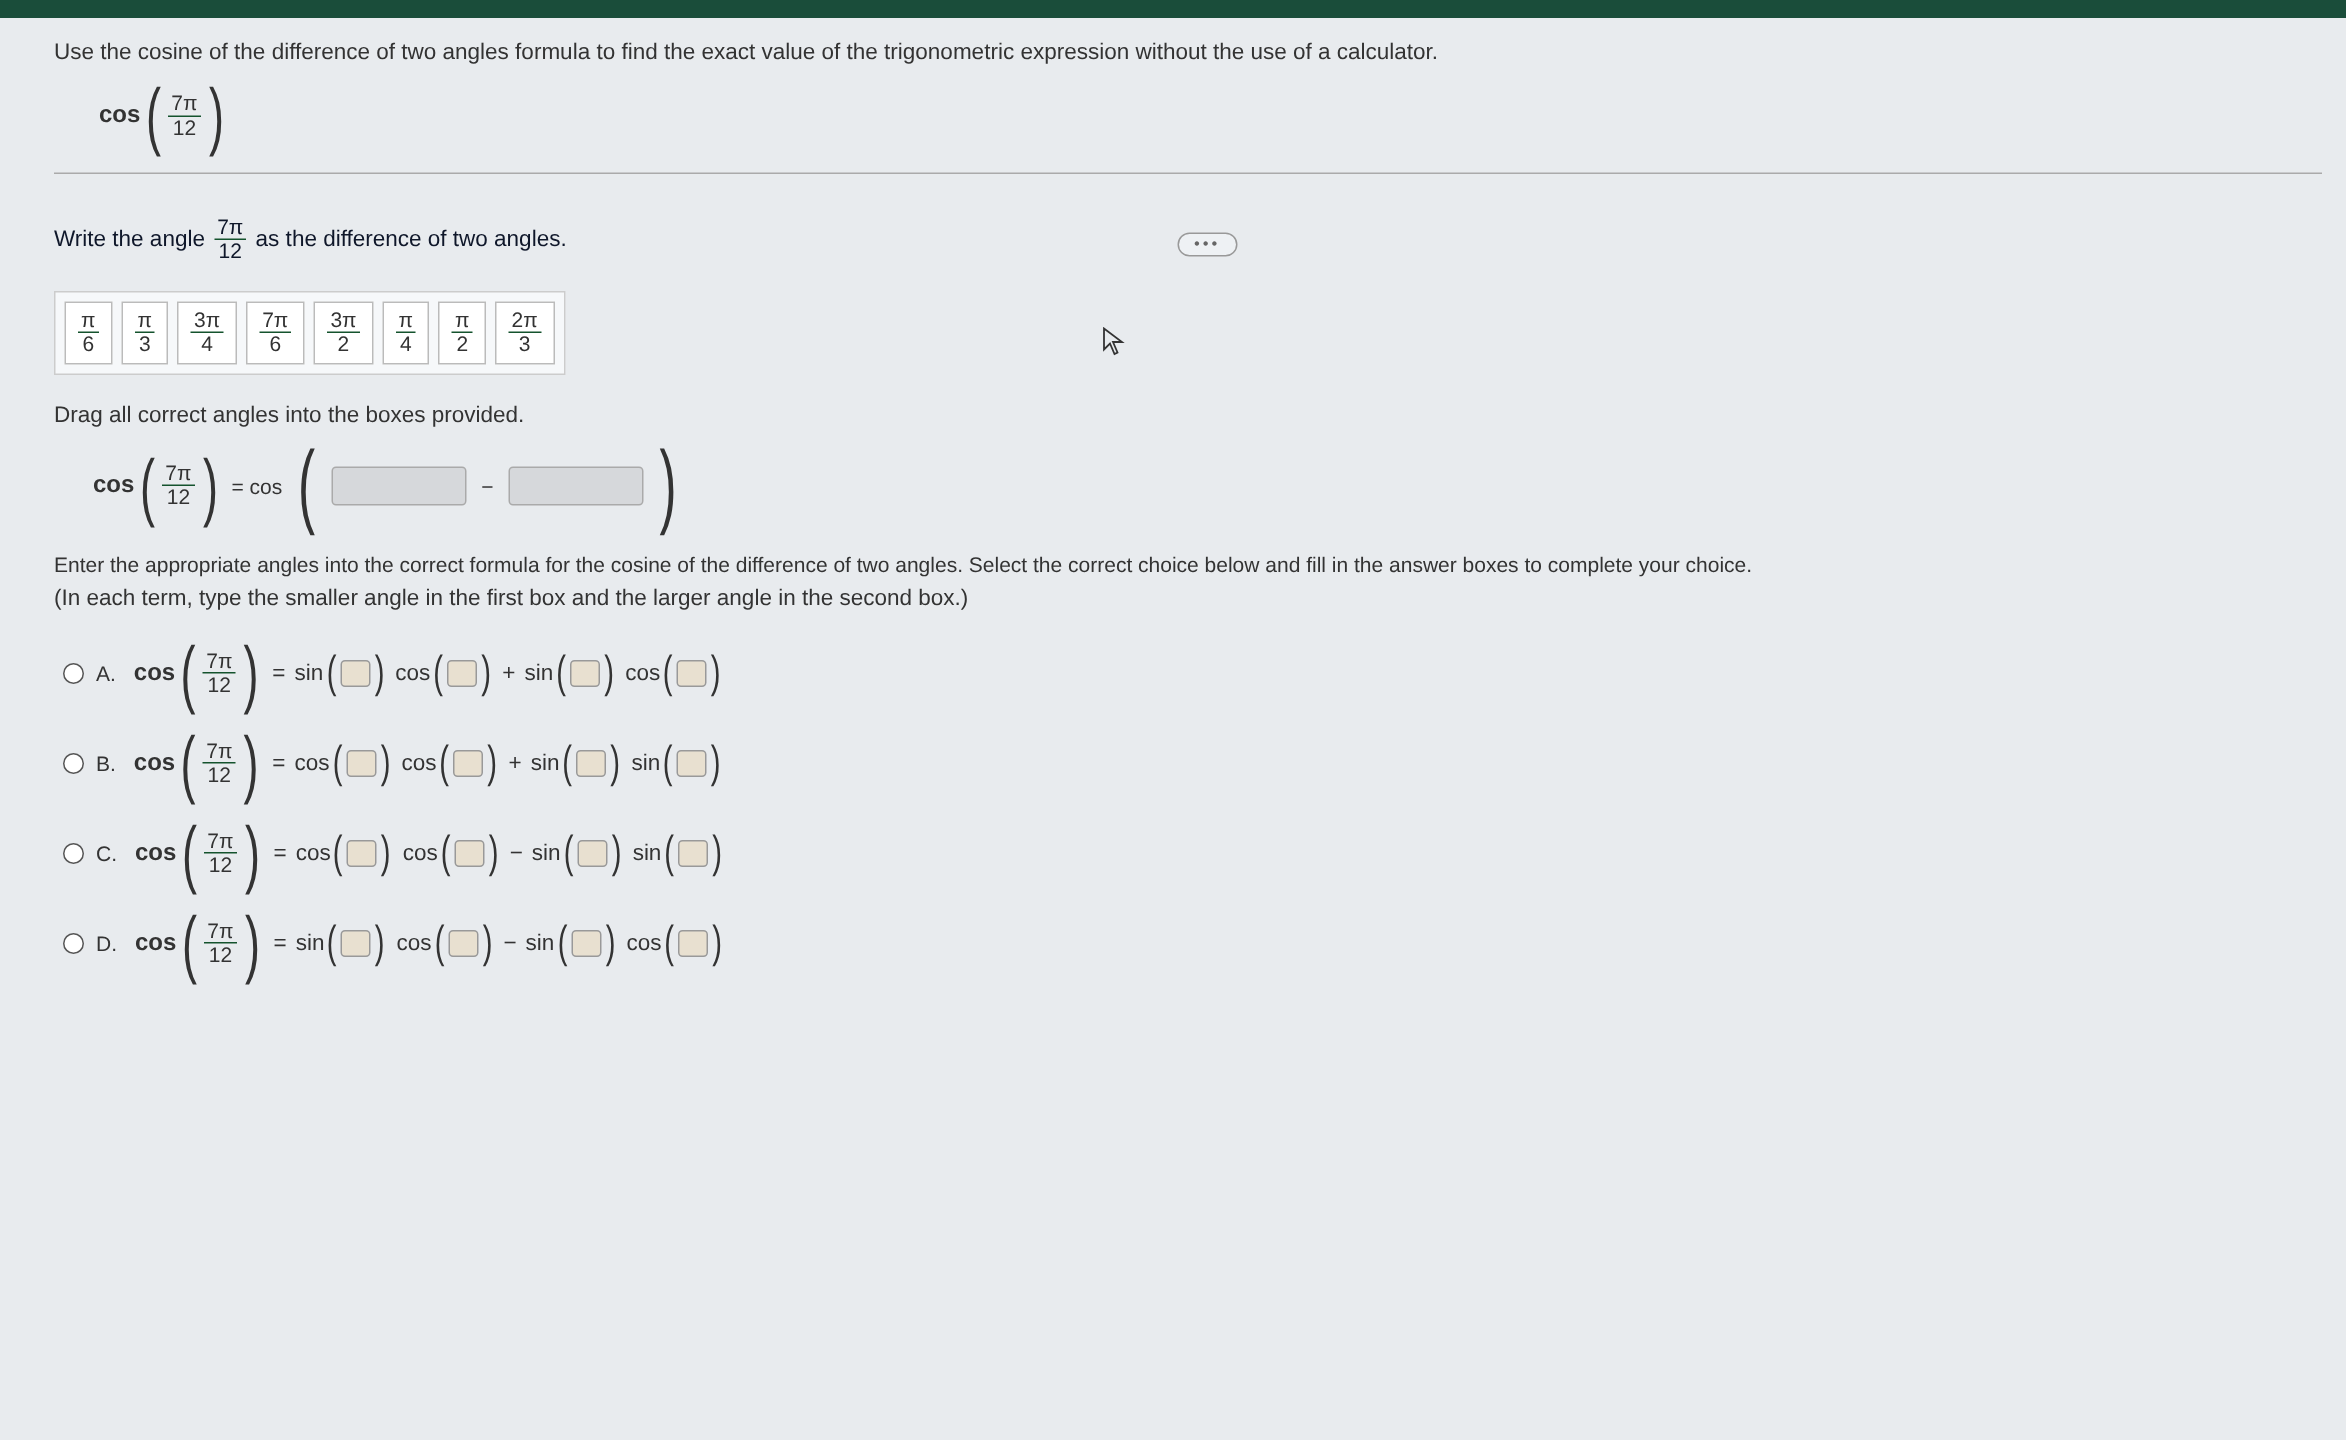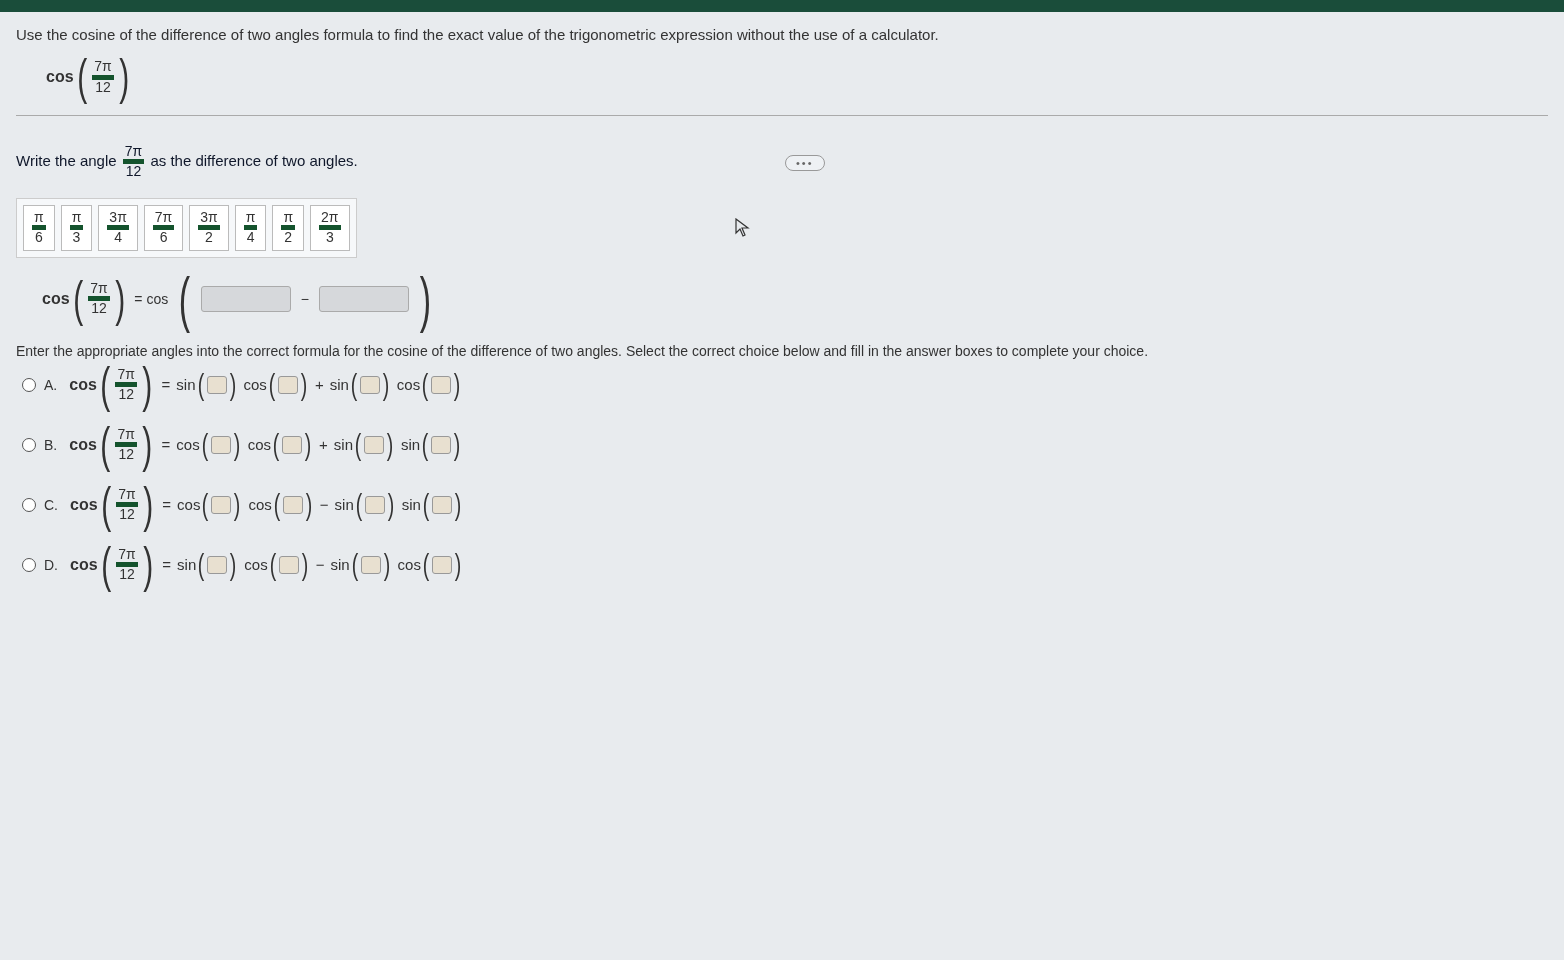--- a/index.html
+++ b/index.html
@@ -14,20 +14,21 @@
     position: relative;
   }
   .topbar {
     background: #1a4d3a;
     color: #fff;
     height: 12px;
     width: 100%;
   }
   .content {
     padding: 14px 16px;
+    margin-left: 20px;
   }
   .prompt { color: #333; font-size: 15px; margin-bottom: 14px; }
   .expr-row { display:flex; align-items:center; margin: 8px 0 18px 30px; }
   .fn { font-weight: bold; font-size: 16px; }
   .paren-big {
     font-size: 50px;
     font-weight: 300;
     line-height: 0.8;
     display:inline-block;
     transform: scaleX(0.6);
@@ -35,21 +36,21 @@
   }
   .frac {
     display:inline-flex;
     flex-direction:column;
     align-items:center;
     font-size:14px;
     line-height:1.1;
     margin:0 2px;
     vertical-align:middle;
   }
-  .frac .num { border-bottom:5px solid #14532d; padding:0 2px; display:block; }
+  .frac .num { border-bottom:1px solid #14532d; padding:0 2px; display:block; }
   .frac .den { padding:0 2px; display:block;text-align:right; }
   hr.divider {
     border:none;
     border-top:1px solid #aaa;
     margin: 6px 0 28px 0;
   }
   .dots-btn {
     position:absolute;
     top:155px;
     left:785px;
@@ -198,38 +199,40 @@
     <div class="tile"><span class="frac">
           <span class="num">π</span>
           <span class="den">2</span>
         </span></div>
     <div class="tile"><span class="frac">
           <span class="num">2π</span>
           <span class="den">3</span>
         </span></div>
   </div>
 
+  <div class="drag-label">Drag all correct angles into the boxes provided.</div>
 
   <div class="cos-eq">
     <span class="fn">cos</span>
     <span class="paren-big">(</span>
     <span class="frac">
       <span class="num">7π</span>
       <span class="den">12</span>
     </span>
     <span class="paren-big">)</span>
     <span style="margin:0 6px;">= cos</span>
     <span class="bigp">(</span>
     <span class="drop"></span>
     <span class="minus">−</span>
     <span class="drop"></span>
     <span class="bigp">)</span>
   </div>
 
   <div class="body-instr">Enter the appropriate angles into the correct formula for the cosine of the difference of two angles. Select the correct choice below and fill in the answer boxes to complete your choice.</div>
+  <div class="body-sub">(In each term, type the smaller angle in the first box and the larger angle in the second box.)</div>
 
   <div class="choices">
 
     <div class="choice">
       <span class="radio"></span>
       <span class="letter">A.</span>
       <div class="formula-row">
         <span class="fn">cos</span>
         <span class="paren-big">(</span>
         <span class="frac">

